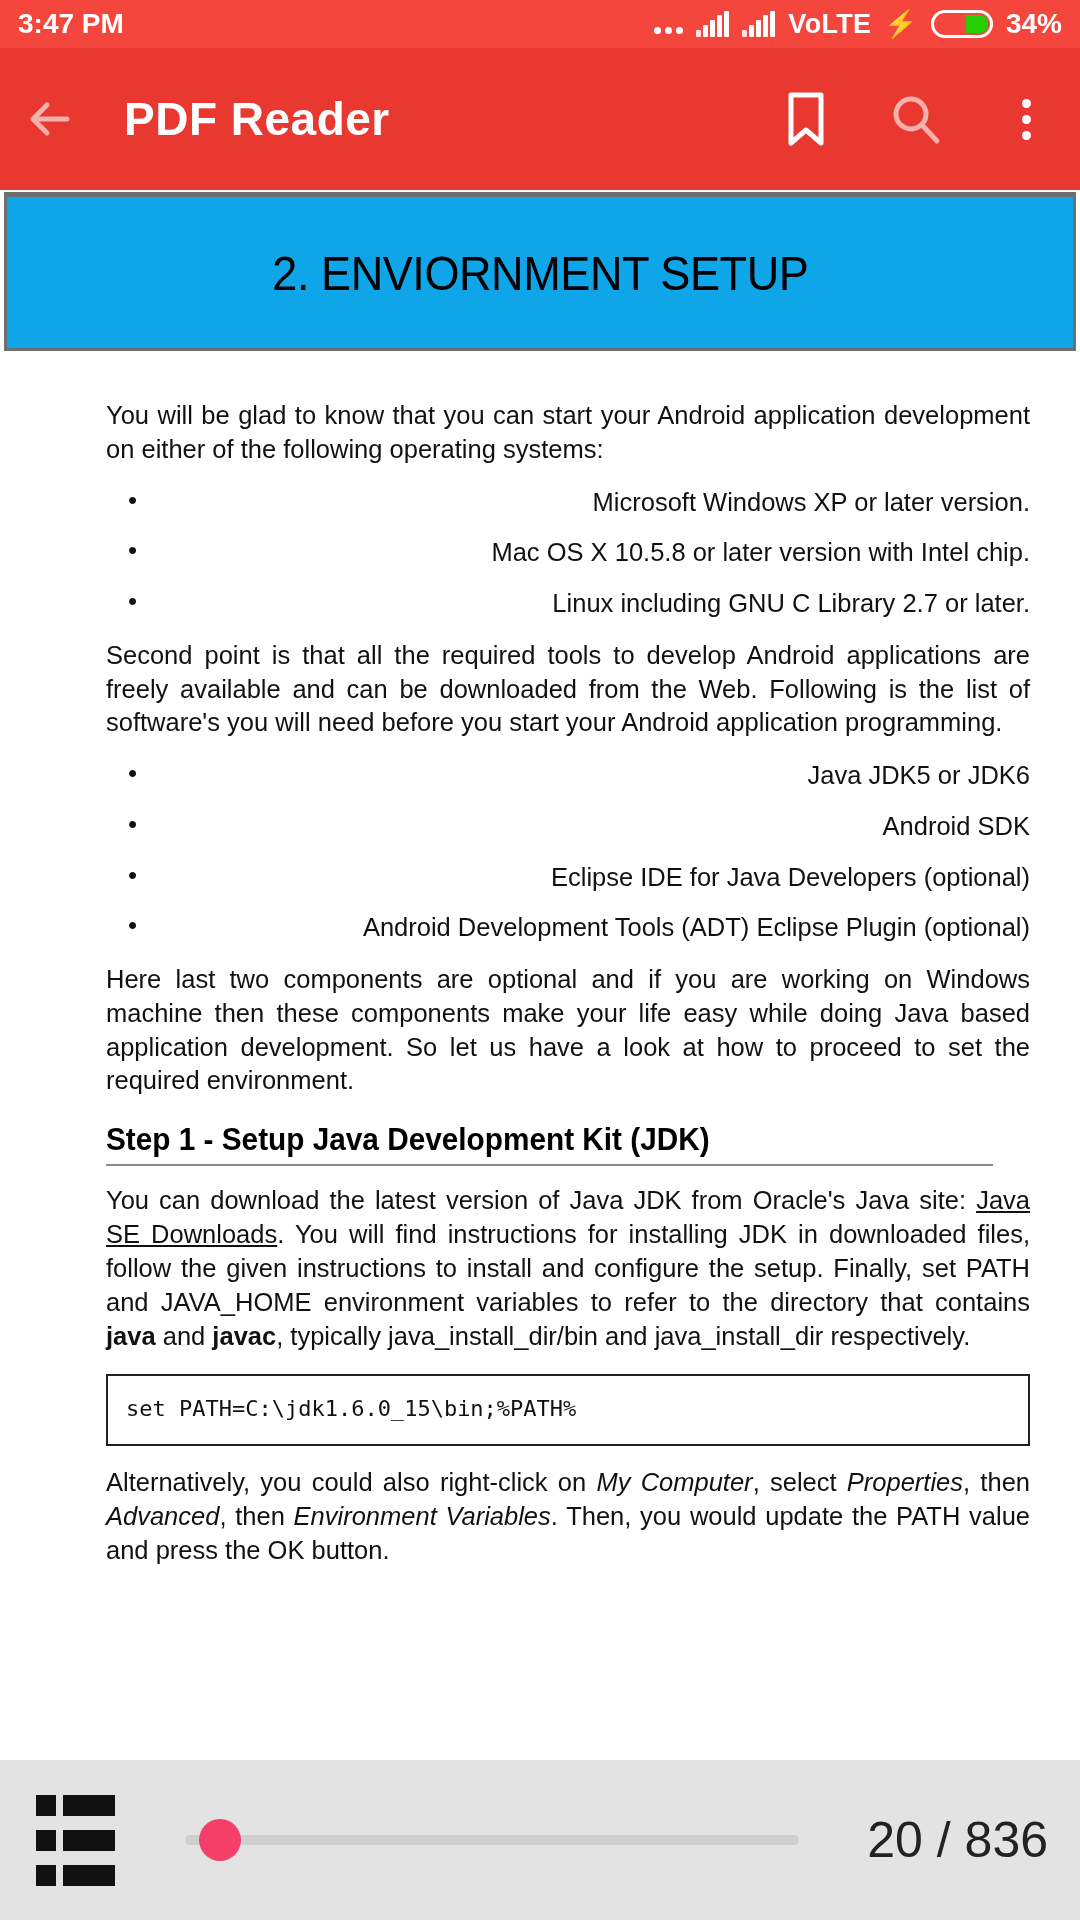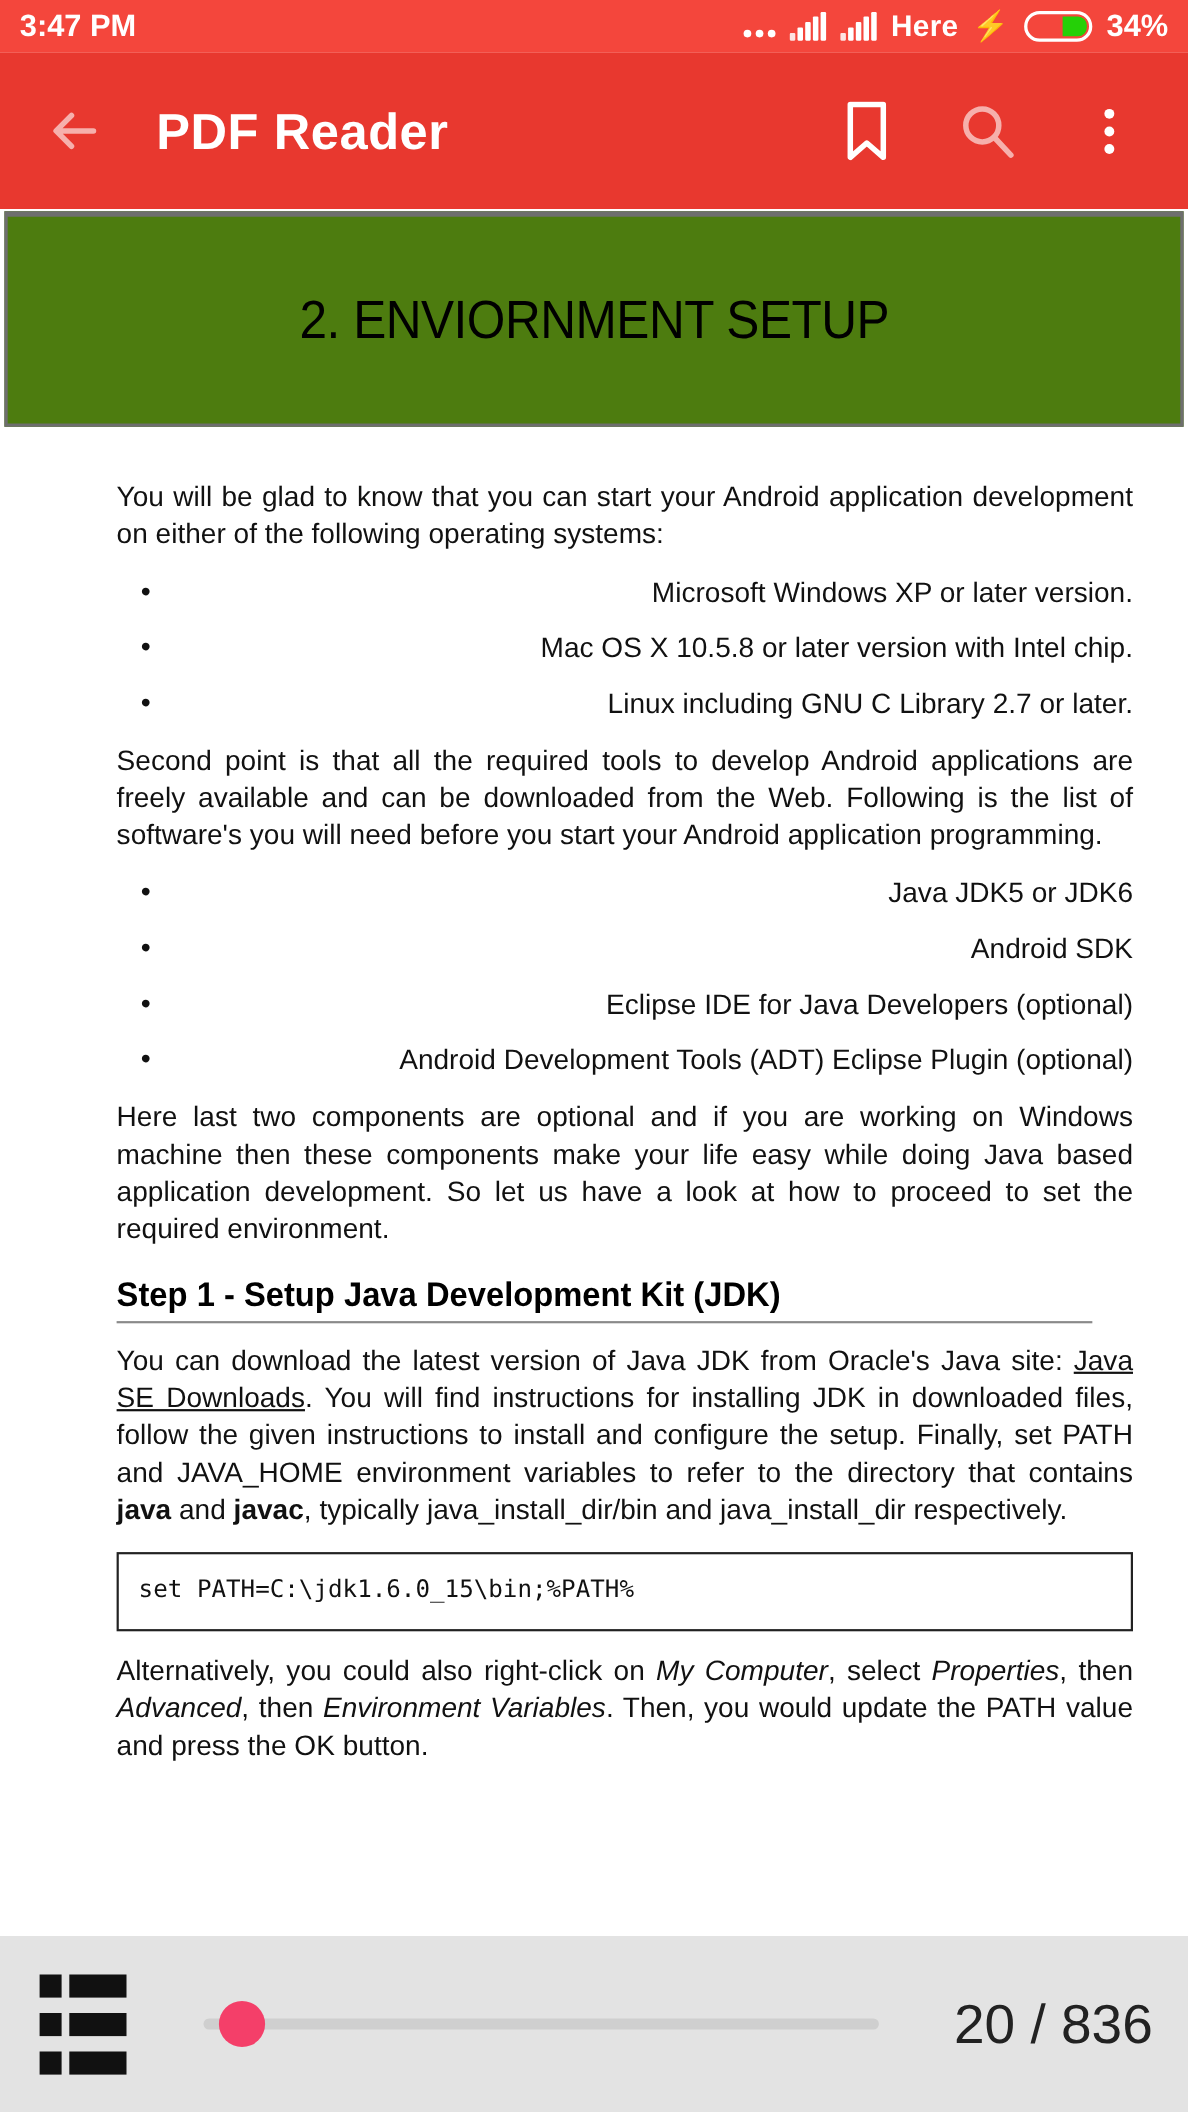--- a/index.html
+++ b/index.html
@@ -46,45 +46,45 @@
     position: relative;
   }
   .battery .fill { margin-left: auto; width: 42%; background: #25d007; border-radius: 0 8px 8px 0; }
   .battery-pct { font-size: 28px; font-weight: bold; color: #fff; }
 
   
   .appbar {
     height: 142px; flex: 0 0 142px;
     background: #e8382f;
     display: flex; align-items: center;
-    padding: 0 38px;
+    padding: 0 20px;
   }
   .back-icon { width: 62px; height: 62px; position: relative; flex: 0 0 auto; cursor: pointer; }
   .back-icon svg { display: block; }
   .app-title {
     color: #ffffff; font-size: 46px; font-weight: bold;
     margin-left: 42px; letter-spacing: .5px;
     white-space: nowrap;
   }
   .appbar-actions { margin-left: auto; display: flex; align-items: center; gap: 58px; padding-right: 8px; }
   .ab-icon { width: 52px; height: 56px; display: flex; align-items: center; justify-content: center; cursor: pointer; }
   .overflow-icon { display: flex; flex-direction: column; gap: 7px; align-items: center; }
   .overflow-icon i { width: 9px; height: 9px; border-radius: 50%; background: #fff; display: block; }
 
   
   .page {
     flex: 1 1 auto; background: #ffffff;
     position: relative; overflow: hidden;
   }
   .chapter-banner {
     margin: 2px 4px 0 4px;
-    background: #4d7c0f;
+    background: #0ea5e9;
     border: 3px solid #6e6e6e;
     border-top-width: 5px;
-    height: 196px;
+    height: 159px;
     display: flex; align-items: center; justify-content: center;
   }
   .chapter-banner .ctitle {
     font-size: 49px; color: #000; font-weight: normal;
     letter-spacing: -0.5px;
     transform: scaleX(.92);
   }
   .doc-body { padding: 48px 50px 0 106px; }
   .doc-p {
     font-size: 25.5px; line-height: 1.33;
@@ -164,21 +164,21 @@
           <i></i>
           <i></i>
         </span>
       <span class="signal-icon">
           <i></i>
           <i></i>
           <i></i>
           <i></i>
           <i></i>
         </span>
-      <span class="volte-label">Here</span>
+      <span class="volte-label">VoLTE</span>
       <span class="bolt-icon">⚡</span>
       <span class="battery">
           <span class="fill"></span>
         </span>
       <span class="battery-pct">34%</span>
     </div>
   </div>
 
   <div class="appbar">
     <div class="back-icon">

